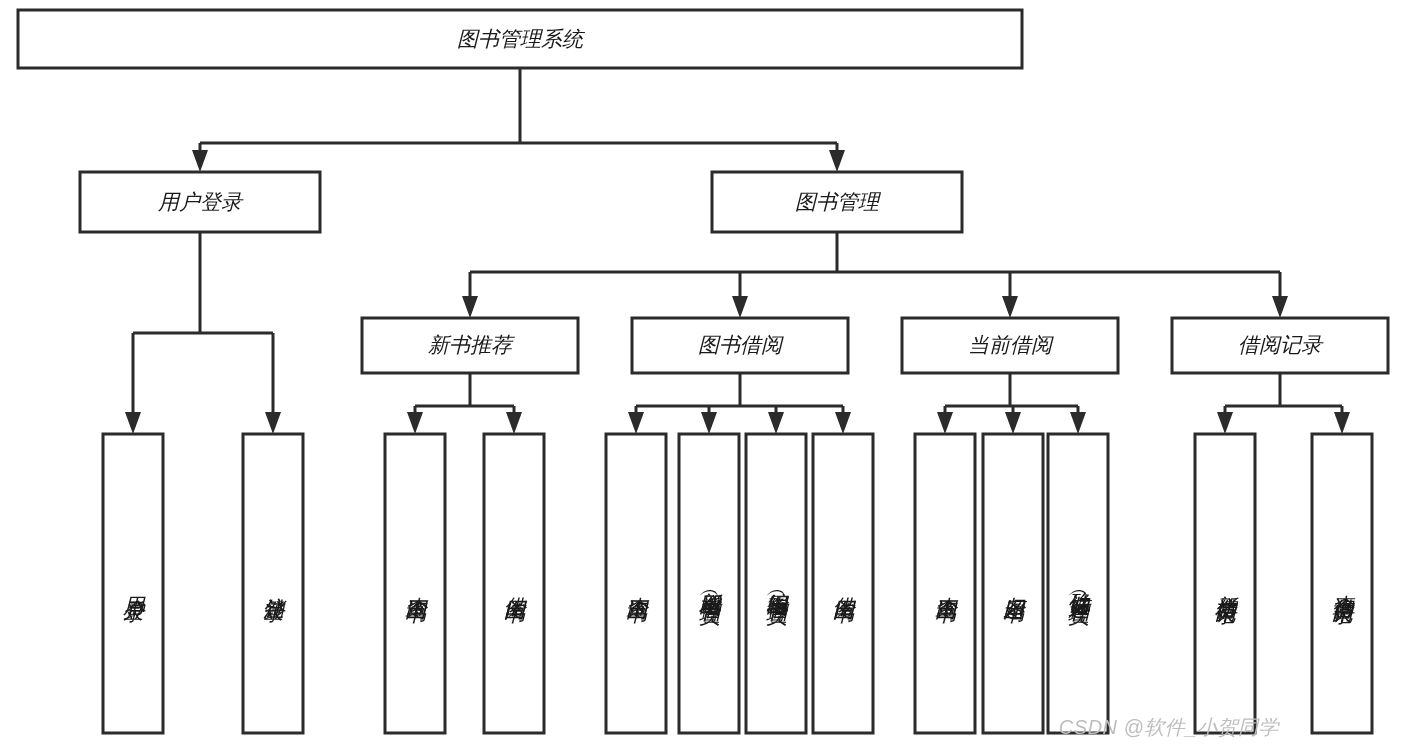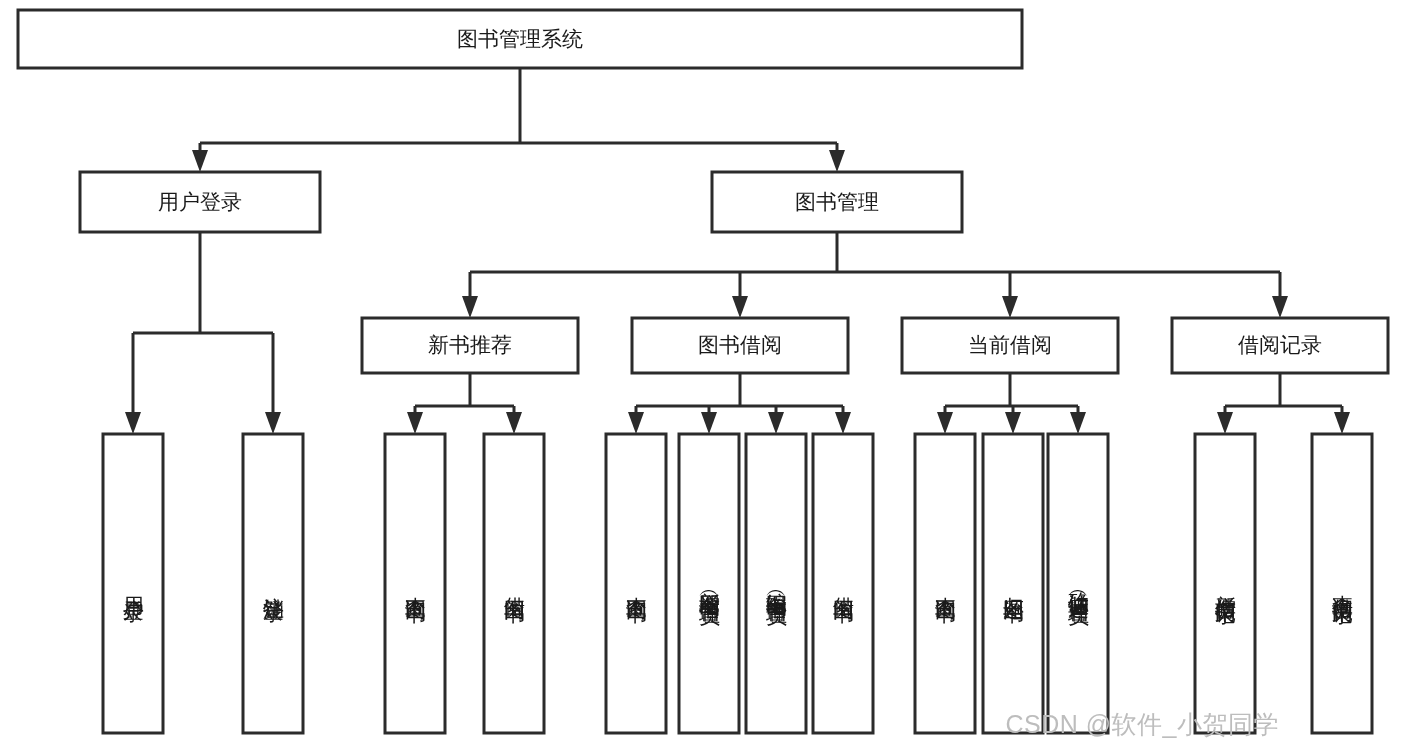--- a/index.html
+++ b/index.html
@@ -12,20 +12,21 @@
     width: 1405px;
     height: 747px;
     font-family: "Liberation Sans", "DejaVu Sans", sans-serif;
     overflow: hidden;
     position: relative;
   }
   #diagram-root {
     position: relative;
     width: 1287px;
     height: 747px;
+    font-style: italic;
   }
   svg#tree-svg {
     position: absolute;
     left: 0;
     top: 0;
     width: 1405px;
     height: 747px;
     display: block;
   }
   .node-box {
@@ -68,21 +69,21 @@
     justify-content: center;
     text-align: center;
     white-space: nowrap;
     pointer-events: none;
   }
   #watermark {
     position: absolute;
     right: 8px;
     bottom: 6px;
     font-family: "Liberation Sans", "DejaVu Sans", sans-serif;
-    font-size: 25px;
+    font-size: 20px;
     color: #bdbdbd;
     letter-spacing: 0.5px;
     white-space: nowrap;
     user-select: none;
   }
 </style>
 </head>
 <body>
 
 <div id="diagram-root">

